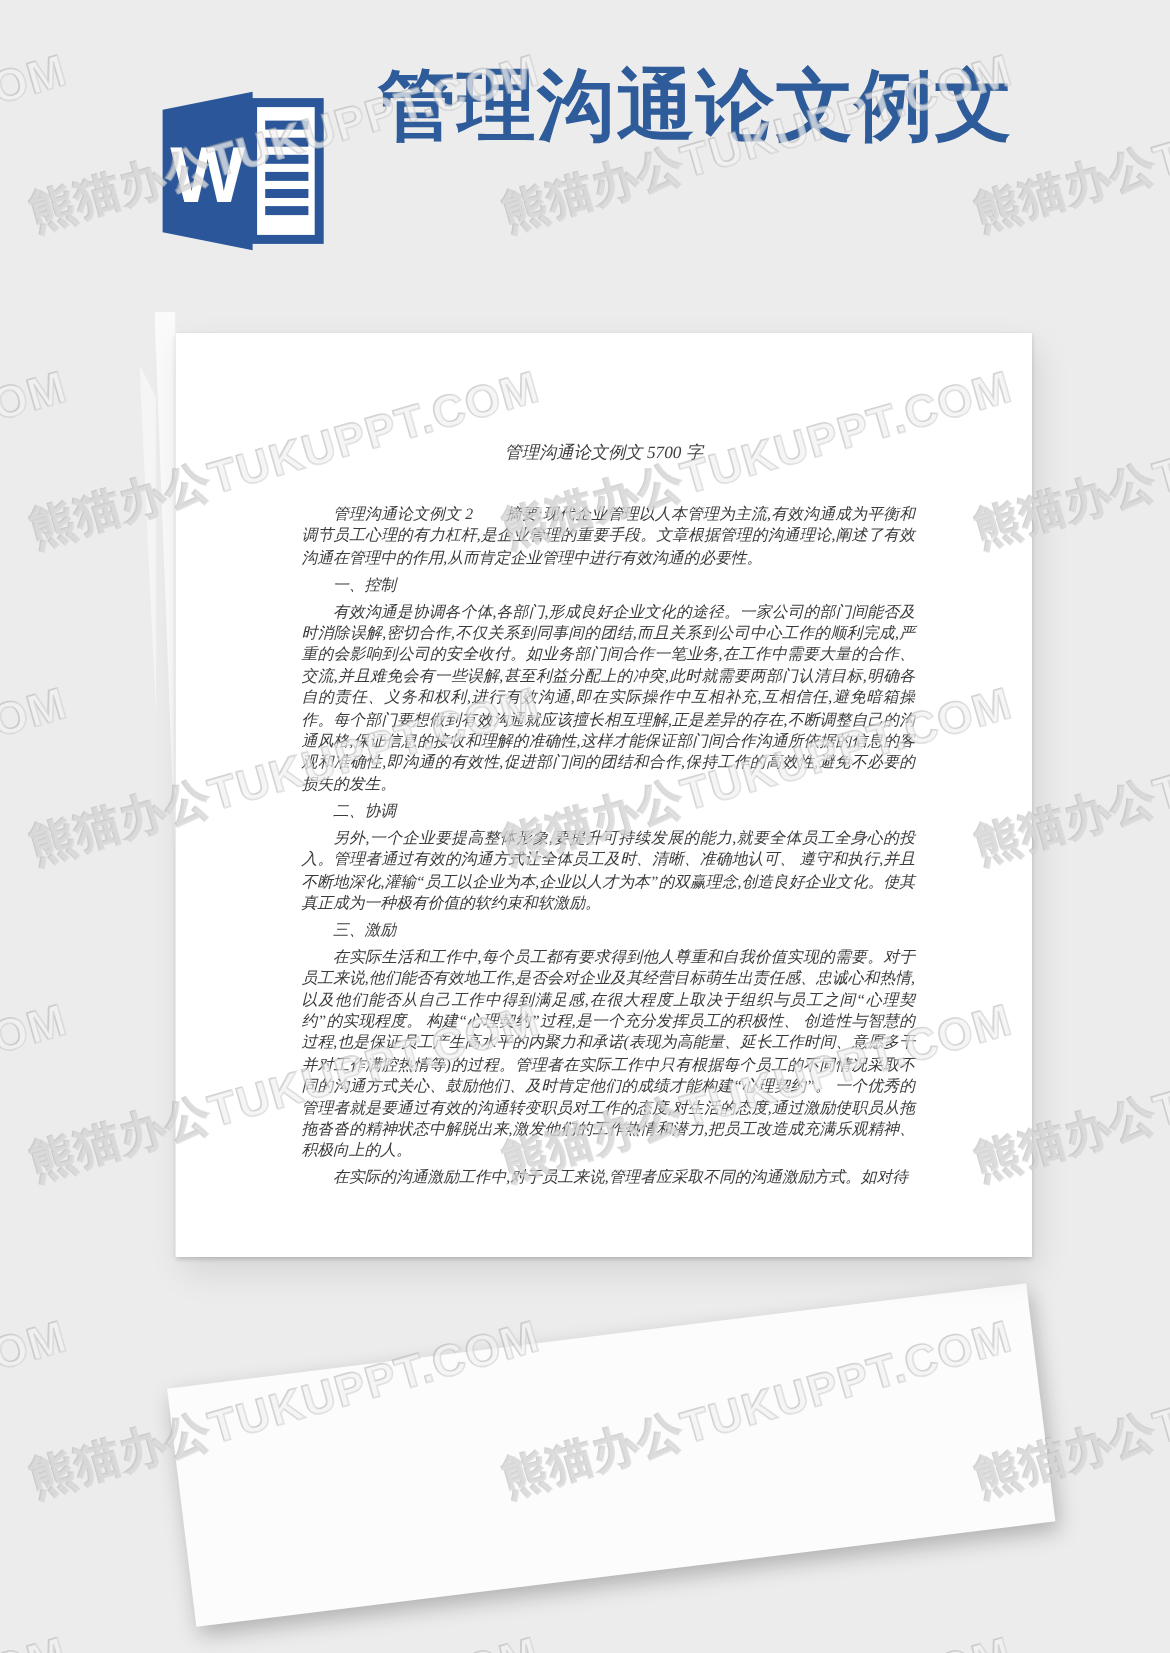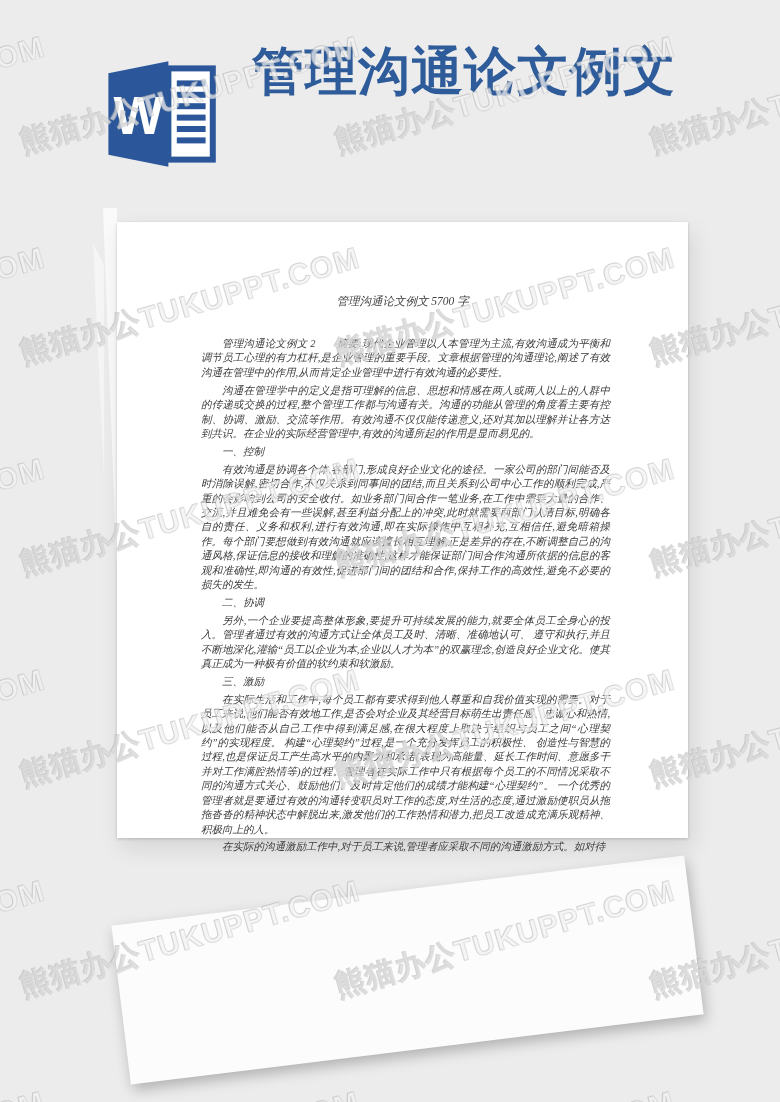--- a/index.html
+++ b/index.html
@@ -86,21 +86,20 @@
   </div>
 
   <div class="sheet sliver-b"></div>
   <div class="sheet sliver-a"></div>
   <div class="sheet bottom-sheet"></div>
 
   <div class="doc-page">
     <h1 class="doc-heading">管理沟通论文例文 5700 字</h1>
     <div class="doc-body">
         <p class="para body">管理沟通论文例文 2　　摘要:现代企业管理以人本管理为主流,有效沟通成为平衡和调节员工心理的有力杠杆,是企业管理的重要手段。文章根据管理的沟通理论,阐述了有效沟通在管理中的作用,从而肯定企业管理中进行有效沟通的必要性。</p>
-        <p class="para body">沟通在管理学中的定义是指可理解的信息、思想和情感在两人或两人以上的人群中的传递或交换的过程,整个管理工作都与沟通有关。沟通的功能从管理的角度看主要有控制、协调、激励、交流等作用。有效沟通不仅仅能传递意义,还对其加以理解并让各方达到共识。在企业的实际经营管理中,有效的沟通所起的作用是显而易见的。</p>
         <p class="para heading">一、控制</p>
         <p class="para body">有效沟通是协调各个体,各部门,形成良好企业文化的途径。一家公司的部门间能否及时消除误解,密切合作,不仅关系到同事间的团结,而且关系到公司中心工作的顺利完成,严重的会影响到公司的安全收付。如业务部门间合作一笔业务,在工作中需要大量的合作、交流,并且难免会有一些误解,甚至利益分配上的冲突,此时就需要两部门认清目标,明确各自的责任、义务和权利,进行有效沟通,即在实际操作中互相补充,互相信任,避免暗箱操作。每个部门要想做到有效沟通就应该擅长相互理解,正是差异的存在,不断调整自己的沟通风格,保证信息的接收和理解的准确性,这样才能保证部门间合作沟通所依据的信息的客观和准确性,即沟通的有效性,促进部门间的团结和合作,保持工作的高效性,避免不必要的损失的发生。</p>
         <p class="para heading">二、协调</p>
         <p class="para body">另外,一个企业要提高整体形象,要提升可持续发展的能力,就要全体员工全身心的投入。管理者通过有效的沟通方式让全体员工及时、清晰、准确地认可、 遵守和执行,并且不断地深化,灌输“员工以企业为本,企业以人才为本”的双赢理念,创造良好企业文化。使其真正成为一种极有价值的软约束和软激励。</p>
         <p class="para heading">三、激励</p>
         <p class="para body">在实际生活和工作中,每个员工都有要求得到他人尊重和自我价值实现的需要。对于员工来说,他们能否有效地工作,是否会对企业及其经营目标萌生出责任感、忠诚心和热情,以及他们能否从自己工作中得到满足感,在很大程度上取决于组织与员工之间“心理契约”的实现程度。 构建“心理契约”过程,是一个充分发挥员工的积极性、 创造性与智慧的过程,也是保证员工产生高水平的内聚力和承诺(表现为高能量、延长工作时间、意愿多干并对工作满腔热情等)的过程。管理者在实际工作中只有根据每个员工的不同情况采取不同的沟通方式关心、鼓励他们、及时肯定他们的成绩才能构建“心理契约”。 一个优秀的管理者就是要通过有效的沟通转变职员对工作的态度,对生活的态度,通过激励使职员从拖拖沓沓的精神状态中解脱出来,激发他们的工作热情和潜力,把员工改造成充满乐观精神、积极向上的人。</p>
         <p class="para body">在实际的沟通激励工作中,对于员工来说,管理者应采取不同的沟通激励方式。如对待</p>
       </div>
   </div>
 

